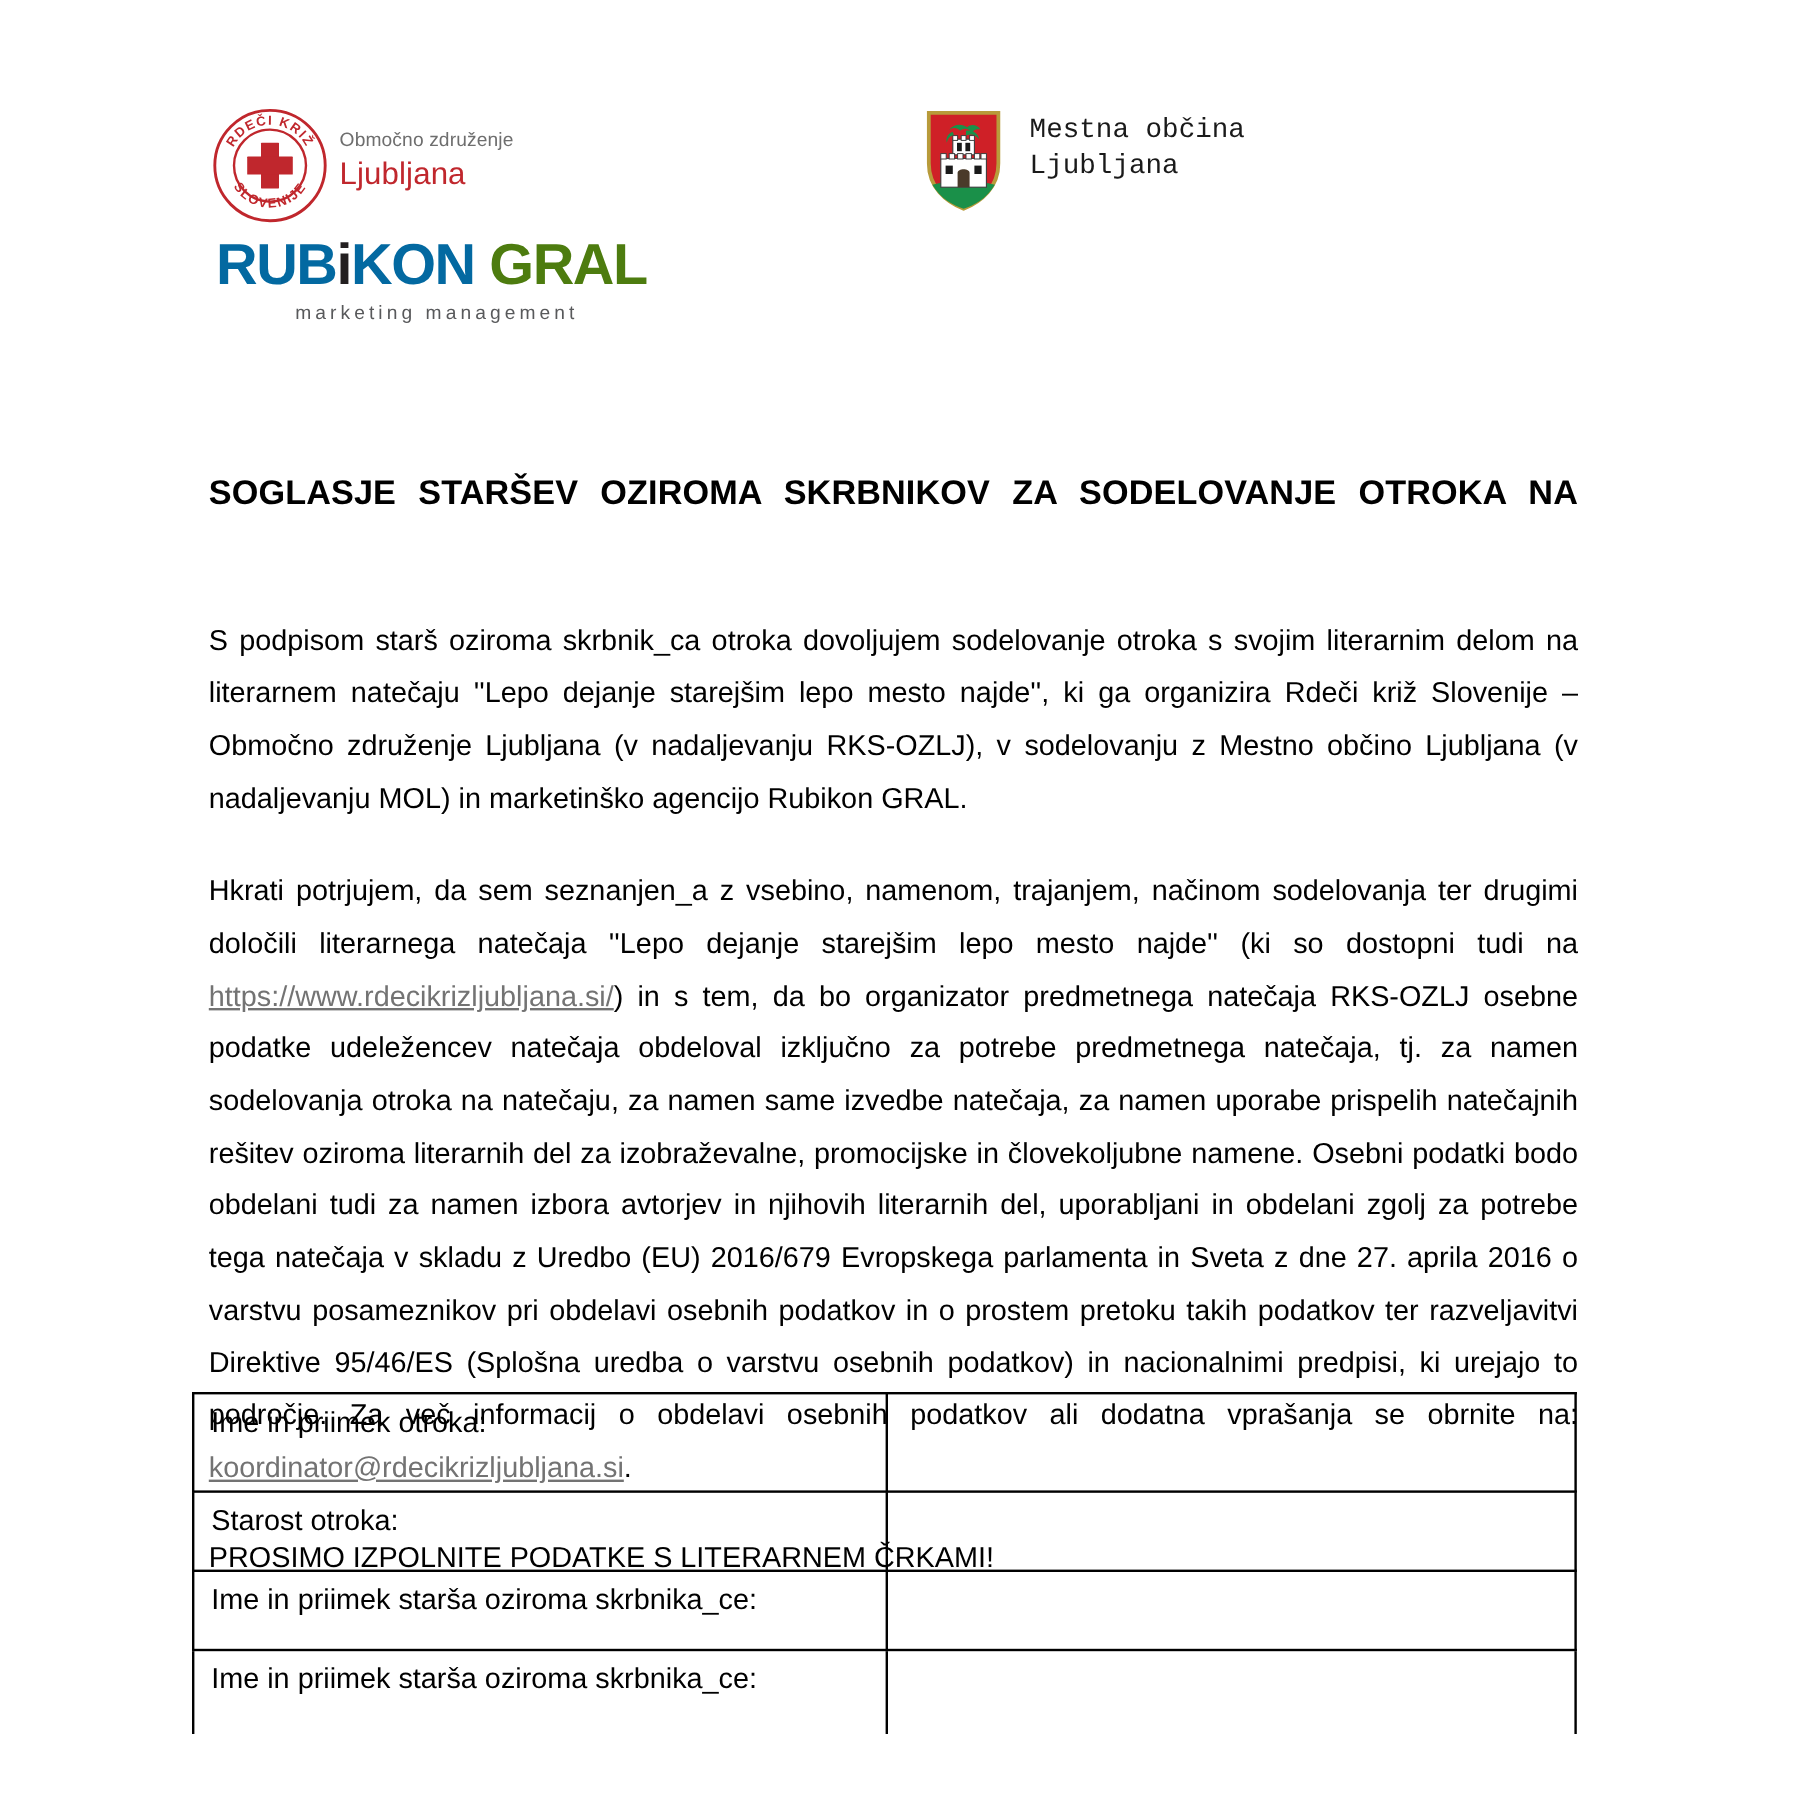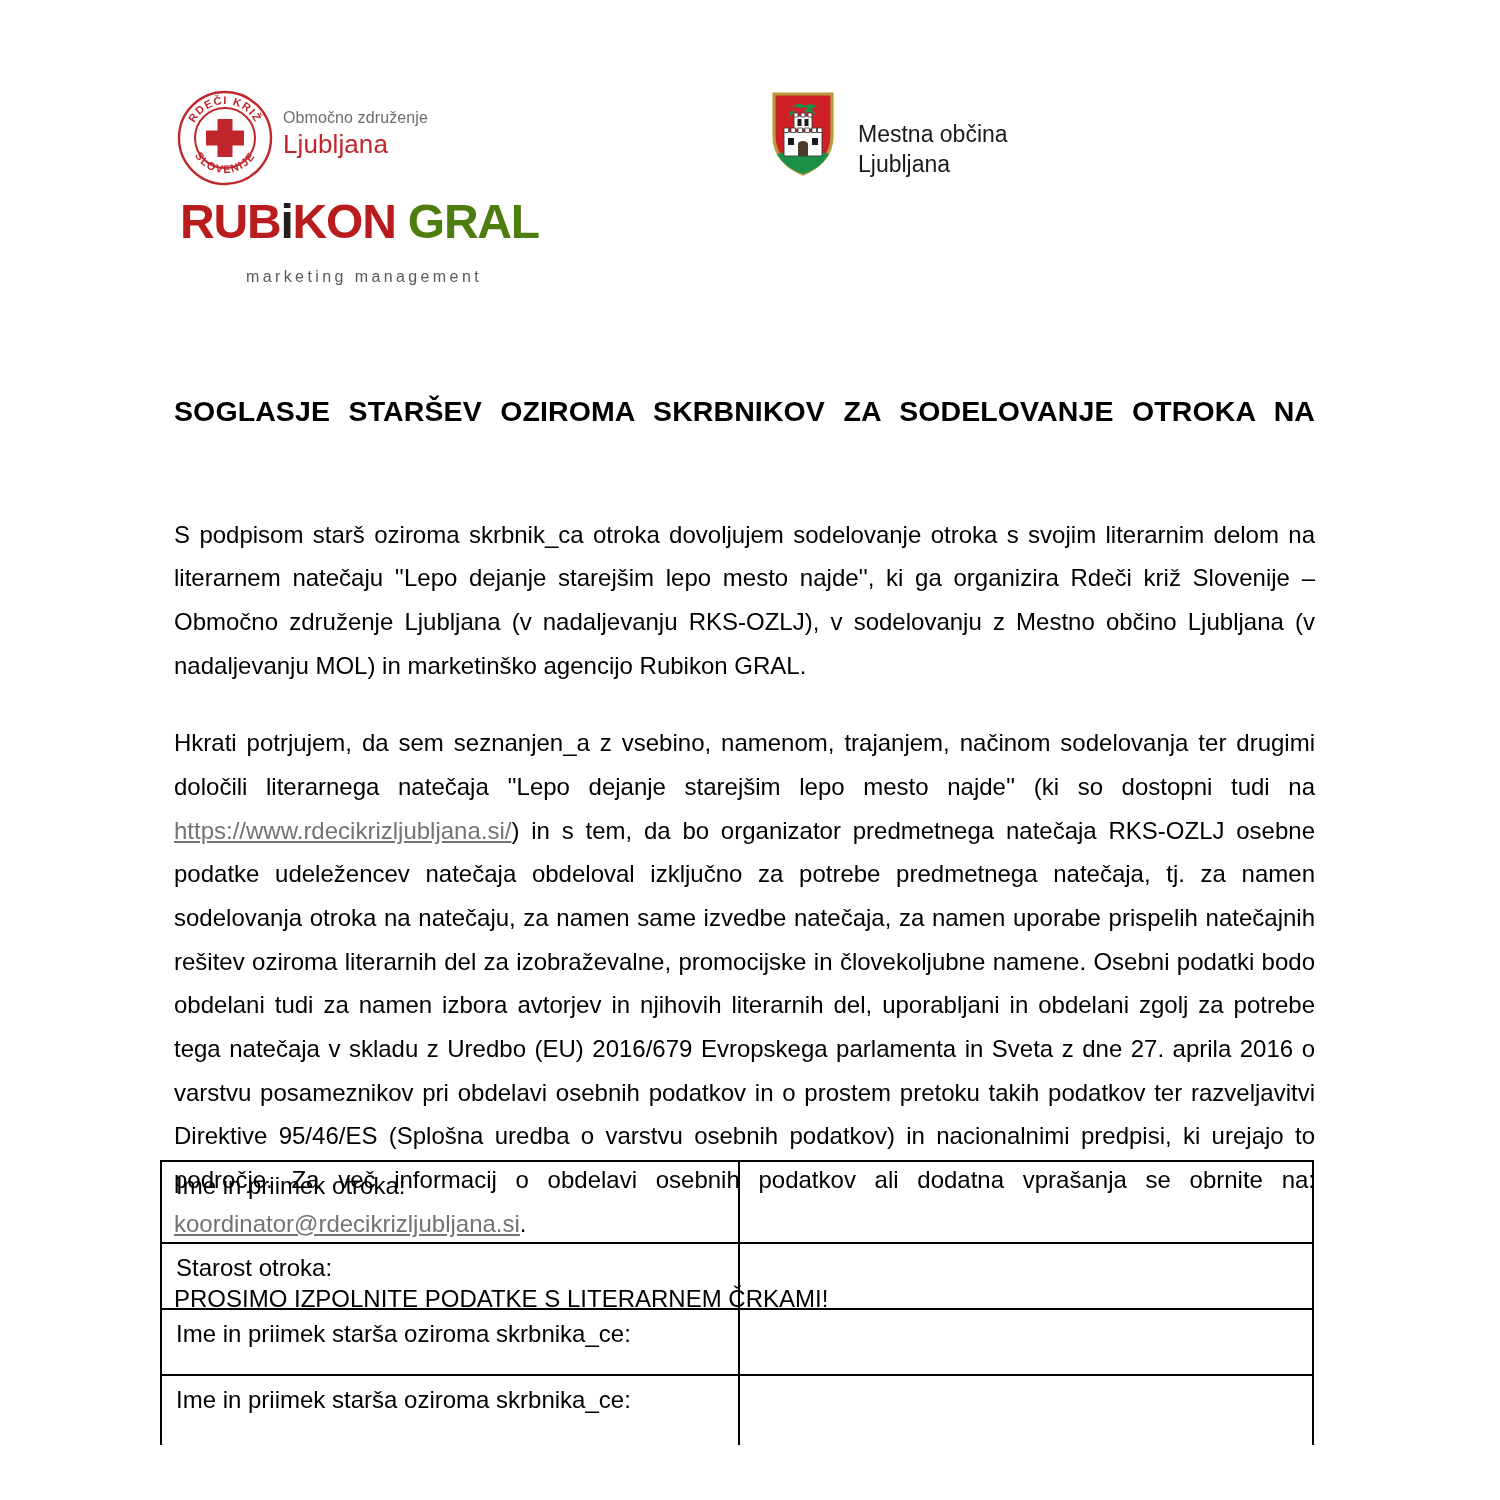--- a/index.html
+++ b/index.html
@@ -66,46 +66,45 @@
     top: 92px;
     width: 62px;
     height: 84px;
   }
   .mol-logo svg { display: block; }
 
   .mol-text {
     position: absolute;
     left: 858px;
     top: 93px;
-    font-family: Liberation Sans, sans-serif;
+    font-family: Liberation Mono, monospace;
     font-size: 23px;
     color: #1a1a1a;
     line-height: 1.32;
-    margin-top: 26px;
   }
 
   
   .rubikon {
     position: absolute;
     left: 180px;
     top: 198px;
     width: 350px;
   }
   .rubikon .word {
     font-size: 48px;
     font-weight: bold;
     letter-spacing: -1.2px;
     line-height: 1;
     white-space: nowrap;
   }
-  .rubikon .rub { color: #b91c1c; }
+  .rubikon .rub { color: #0369a1; }
   .rubikon .dot-i { color: #231f20; position: relative; }
   .rubikon .gral { color: #4d7c0f; }
   .rubikon .tag {
-    margin-top: 22px;
+    margin-top: 7px;
     font-size: 16px;
     color: #58595b;
     letter-spacing: 3.4px;
     text-align: center;
     padding-left: 18px;
     white-space: nowrap;
   }
 
   
   .doc {

